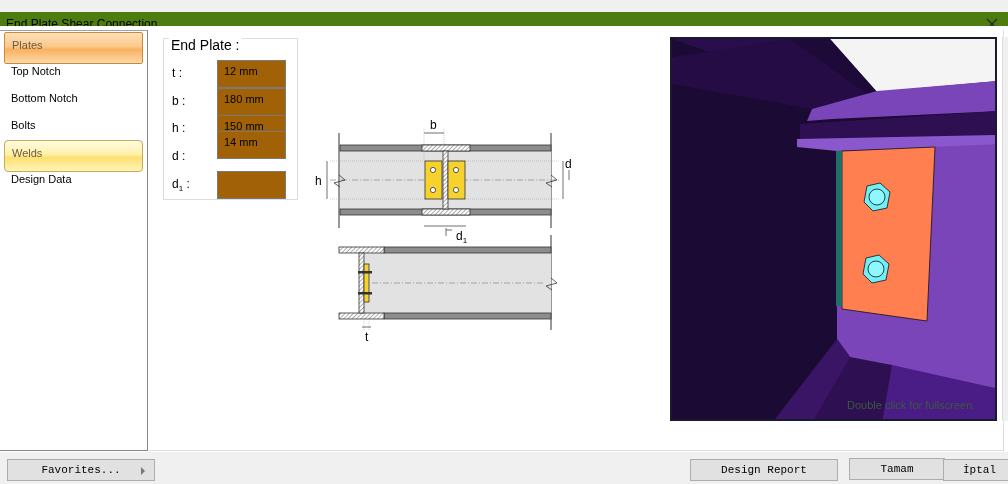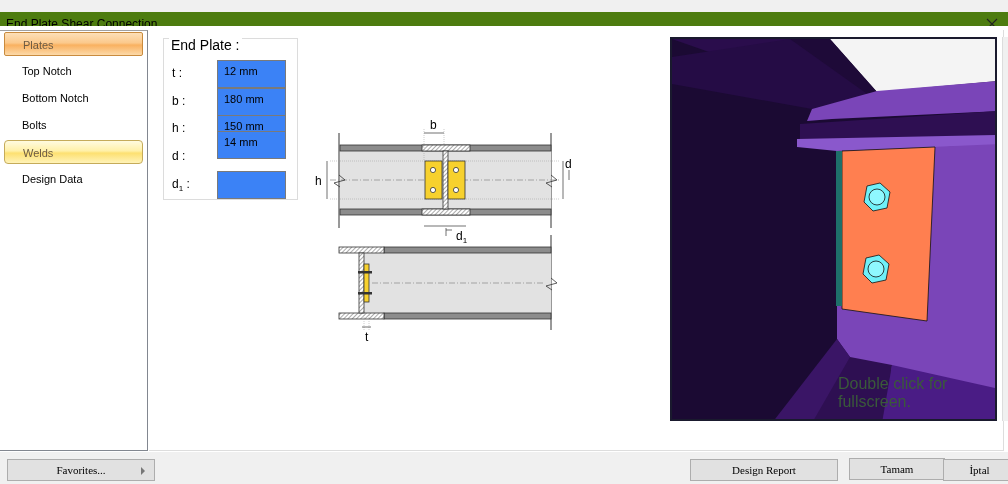--- a/index.html
+++ b/index.html
@@ -3,33 +3,33 @@
 <meta charset="utf-8">
 <style>
   * { box-sizing: border-box; margin: 0; padding: 0; }
   html, body { width: 1008px; height: 484px; overflow: hidden; background: #f0f0f0;
     font-family: "Liberation Sans", "DejaVu Sans", sans-serif; font-size: 11px; color: #000; }
   .titlebar { position: absolute; left: 0; top: 4px; width: 1008px; height: 26px; background: #4d7c0f; margin-top: 8px; }
   .title { position: absolute; left: 6px; top: 5px; font-size: 12px; color: #000; }
   .close-btn { position: absolute; right: 4px; top: 2px; width: 24px; height: 20px; display:flex; align-items:center; justify-content:center; cursor: pointer; }
   .client { position: absolute; left: 0; top: 26px; width: 1008px; height: 458px; background: #fff; }
   .sidebar { position: absolute; left: 0; top: 30px; width: 148px; height: 421px; background: #fff; border: 1px solid #828790; border-left: none; border-top: 1px solid #a0a0a0; }
-  .side-item { position: absolute; left: 4px; width: 139px; height: 24px; padding-left: 18px; line-height: 24px; font-size: 11px; cursor: pointer; }
+  .side-item { position: absolute; left: 4px; width: 139px; height: 32px; padding-left: 7px; line-height: 24px; font-size: 11px; cursor: pointer; }
   .side-item.orange { background: linear-gradient(#fde0b8 0%, #fbc98c 45%, #f9b160 55%, #fcd9a8 100%); border: 1px solid #c98b3e; border-radius: 2px; color: #6b5a43; }
   .side-item.yellow { background: linear-gradient(#fffbe0 0%, #fff0a8 45%, #fde071 55%, #fff3b8 100%); border: 1px solid #c5ab5a; border-radius: 4px; color: #6b5a43; }
   .main { position: absolute; left: 149px; top: 30px; width: 855px; height: 421px; background: #fff; border-right: 1px solid #ddd; border-bottom: 1px solid #ddd; }
   fieldset.group { position: absolute; left: 163px; top: 38px; width: 135px; height: 162px; border: 1px solid #dcdcdc; background: #fff; }
   .group-legend { position: absolute; left: 169px; top: 37px; background: #fff; padding: 0 2px; font-size: 14px; }
   .flabel { position: absolute; left: 172px; font-size: 12px; }
-  .finput { position: absolute; left: 217px; width: 69px; height: 28px; border: 1px solid #7a7a7a; background: #3b82f6; font-size: 11px; padding-left: 6px; line-height: 20px; font-family: "Liberation Sans", sans-serif; }
+  .finput { position: absolute; left: 217px; width: 69px; height: 28px; border: 1px solid #7a7a7a; background: #a16207; font-size: 11px; padding-left: 6px; line-height: 20px; font-family: "Liberation Sans", sans-serif; }
   .diagram { position: absolute; left: 310px; top: 110px; }
   .viewport { position: absolute; left: 670px; top: 37px; width: 327px; height: 384px; border: 2px solid #1a1a2e; overflow: hidden; background: #1b0a33; }
-  .vp-hint { position: absolute; left: 166px; bottom: 8px; font-size: 16px; color: #3a5a3a; letter-spacing: 0px; }
+  .vp-hint { position: absolute; left: 175px; bottom: 8px; font-size: 11px; color: #3a5a3a; letter-spacing: 0px; }
   .scrollbar-v { position: absolute; left: 1002px; top: 37px; width: 6px; height: 384px; background: #f0f0f0; border-left: 1px solid #dcdcdc; }
-  .btn { position: absolute; height: 22px; background: #e1e1e1; border: 1px solid #adadad; font-size: 11px; text-align: center; line-height: 20px; cursor: pointer; font-family: Liberation Serif, serif; }
+  .btn { position: absolute; height: 22px; background: #e1e1e1; border: 1px solid #adadad; font-size: 11px; text-align: center; line-height: 20px; cursor: pointer; font-family: Liberation Mono, monospace; }
   .fav-arrow { position: absolute; right: 9px; top: 7px; width: 0; height: 0; border-left: 4px solid #777; border-top: 4px solid transparent; border-bottom: 4px solid transparent; }
   .footer { position: absolute; left: 0; top: 452px; width: 1008px; height: 32px; background: #f0f0f0; }
 </style>
 </head>
 <body>
 
 <div class="titlebar">
   <span class="title">End Plate Shear Connection</span>
   <div class="close-btn">
     <svg width="12" height="12" viewBox="0 0 12 12">

